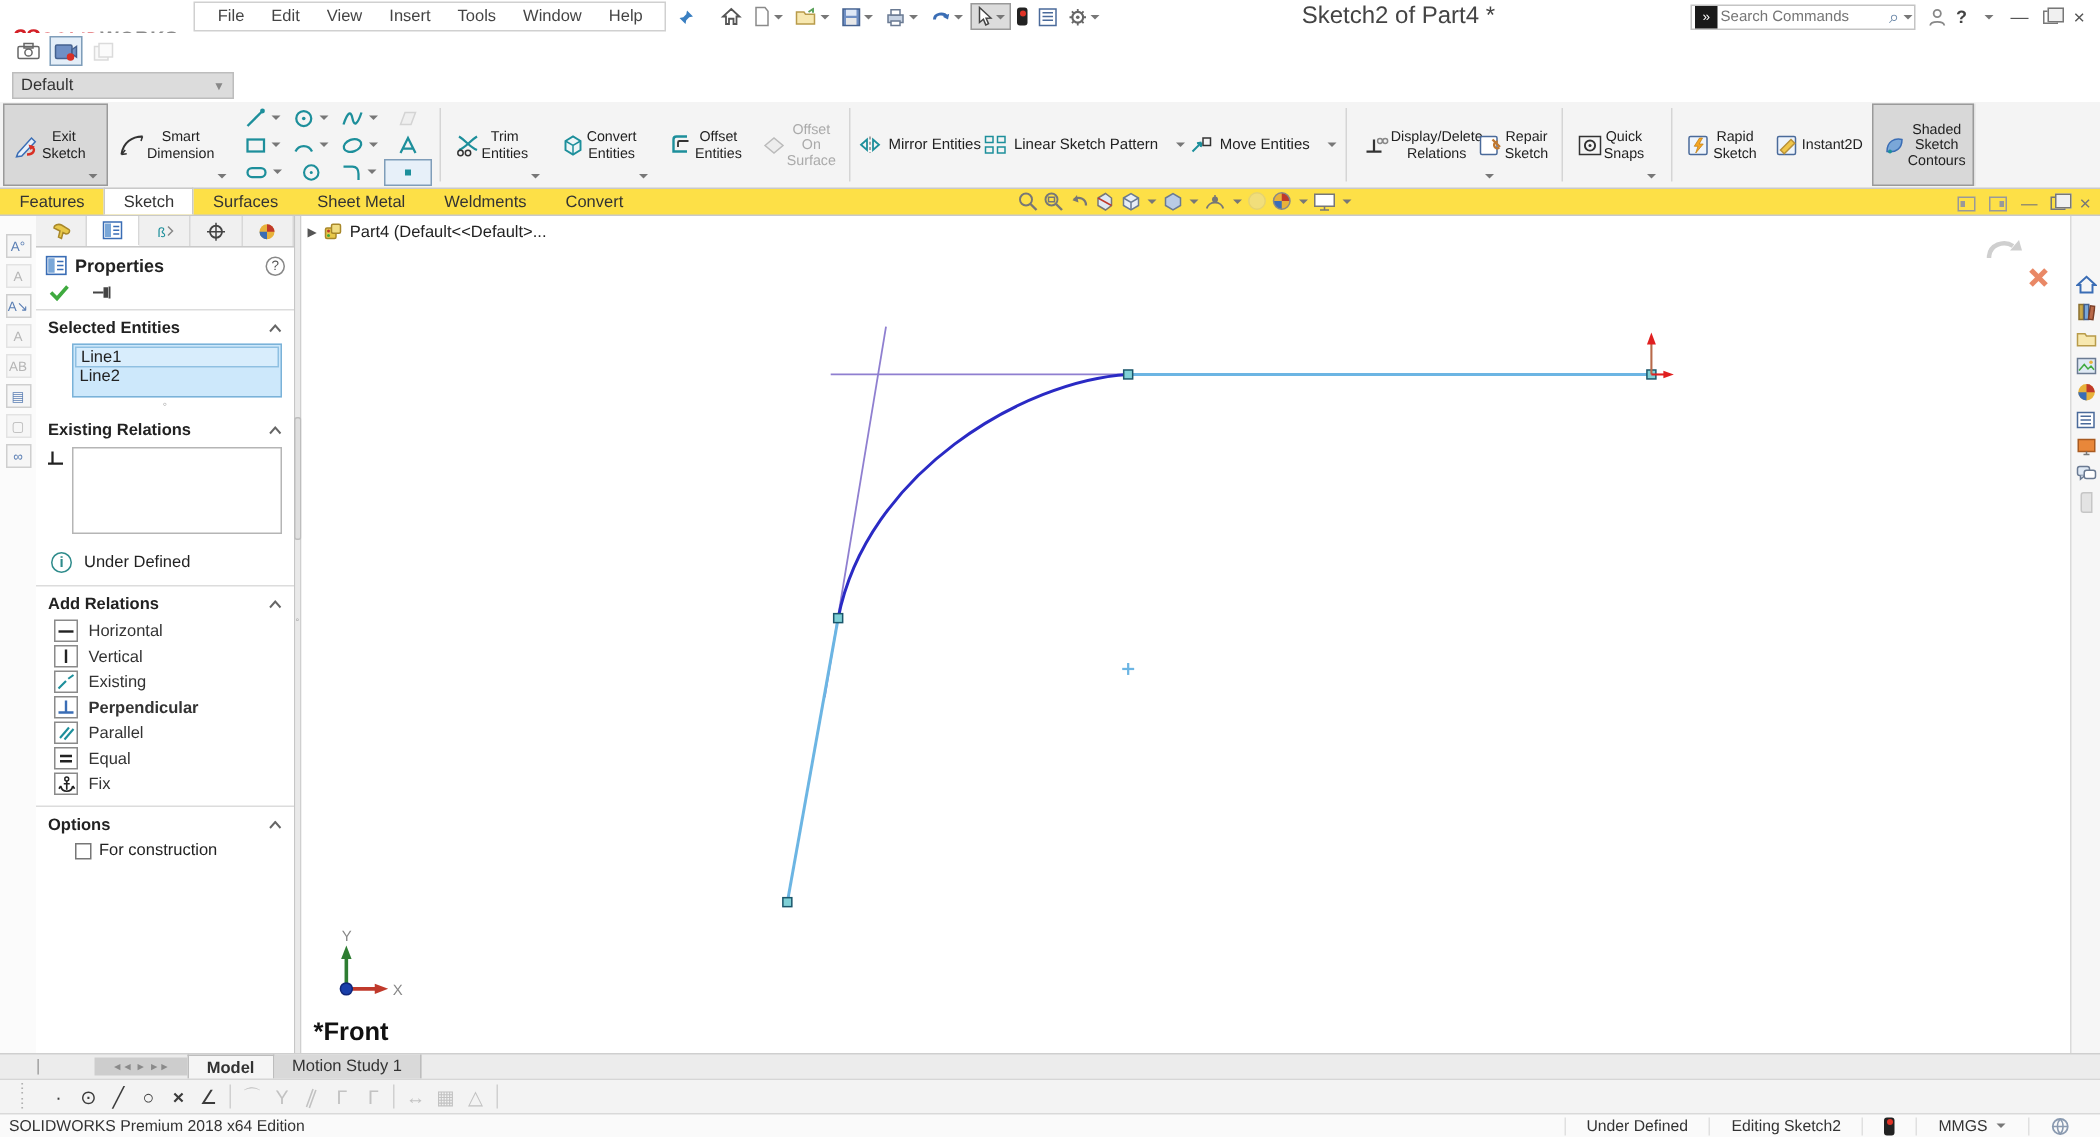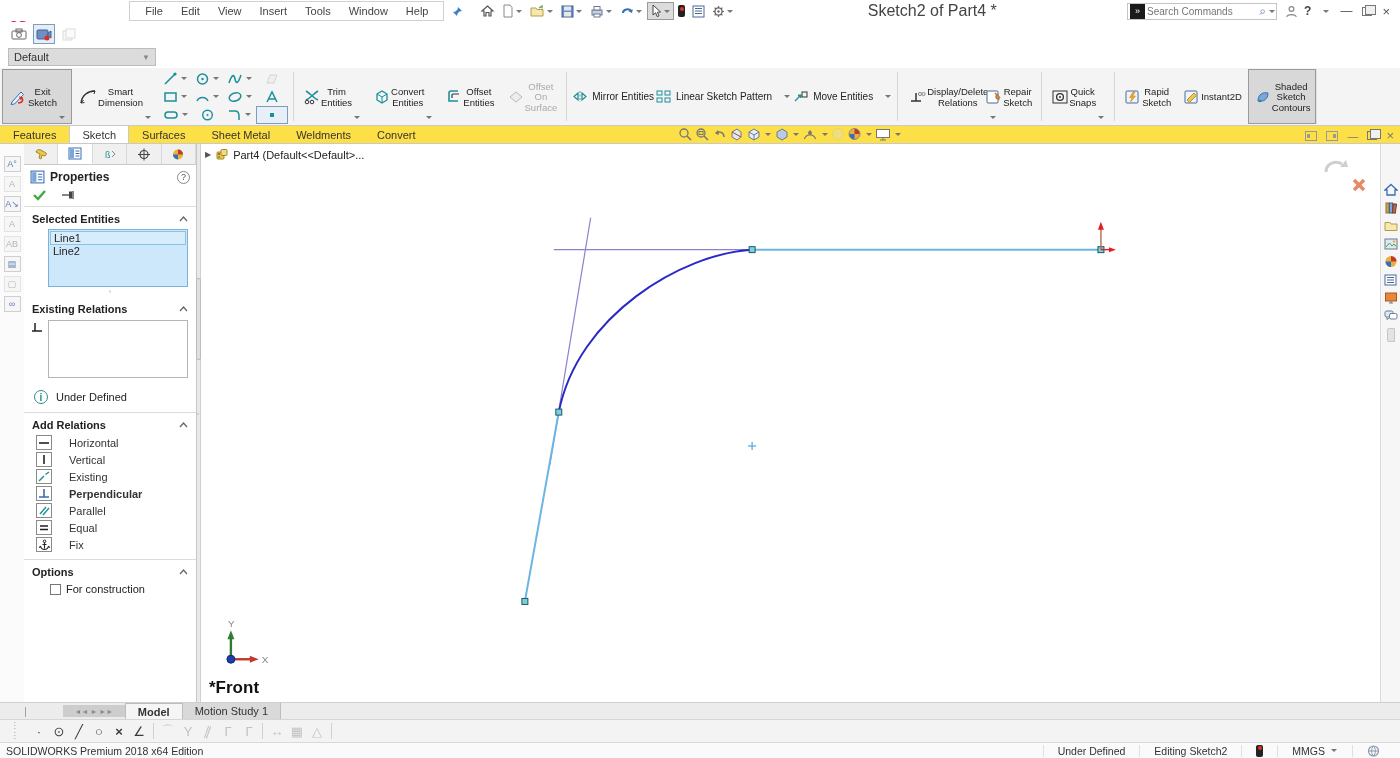--- a/index.html
+++ b/index.html
@@ -79,29 +79,29 @@
   .pm-panel { width:173px; background:#fff; border-right:1px solid #c6c6c6; font-size:11px; color:#222; display:flex; flex-direction:column; }
   .pm-tabs { height:21px; background:#f0f0f0; border-bottom:1px solid #c9c9c9; display:flex; }
   .pm-tab { flex:1; display:flex; align-items:center; justify-content:center; border-right:1px solid #d8d8d8; }
   .pm-tab.active { background:#fff; border-bottom:1px solid #fff; }
   .pm-header { display:flex; align-items:center; padding:5px 6px 3px; }
   .pm-header .t { font-weight:bold; font-size:12px; margin-left:5px; }
   .pm-help { margin-left:auto; width:13px; height:13px; border:1px solid #888; border-radius:50%; font-size:9px; color:#555; display:flex; align-items:center; justify-content:center; }
   .pm-actions { display:flex; align-items:center; gap:14px; padding:2px 8px 5px; border-bottom:1px solid #dcdcdc; }
   .sec-h { display:flex; align-items:center; justify-content:space-between; padding:6px 8px 3px; font-weight:bold; color:#222; }
   .chev { color:#666; }
-  .listbox { margin:1px 8px 2px 24px; height:58px; background:#cde8fb; border:1px solid #7ab2d8; padding:1px; font-size:11px; }
+  .listbox { margin:1px 8px 2px 24px; height:36px; background:#cde8fb; border:1px solid #7ab2d8; padding:1px; font-size:11px; }
   .lb-item { padding:0 3px; height:13px; line-height:13px; }
   .lb-item.focus { border:1px solid #8fc0e2; background:#d8edfc; height:14px; line-height:12px; }
   .expander-dot { text-align:center; color:#999; font-size:8px; height:8px; line-height:6px; }
   .exrel-row { display:flex; align-items:flex-start; padding:2px 8px 0 6px; }
   .exrel-box { flex:1; height:58px; background:#fff; border:1px solid #b5b5b5; margin-left:4px; }
   .status-row { display:flex; align-items:center; gap:8px; padding:8px 8px 8px 10px; border-bottom:1px solid #dcdcdc; margin-top:4px; }
   .info-ic { width:14px; height:14px; border:1.5px solid #2e8b8b; border-radius:50%; color:#2e8b8b; font-size:10px; font-weight:bold; display:flex; align-items:center; justify-content:center; }
-  .rel-row { display:flex; align-items:center; gap:17px; padding:1px 0 1px 12px; height:17px; }
+  .rel-row { display:flex; align-items:center; gap:7px; padding:1px 0 1px 12px; height:17px; }
   .rel-ic { width:16px; height:15px; border:1px solid #8a8a8a; background:#fff; display:flex; align-items:center; justify-content:center; }
   .rel-lbl { color:#333; }
   .rel-lbl.bold { font-weight:bold; }
   .opt-row { display:flex; align-items:center; gap:5px; padding:2px 0 0 26px; }
   .cbx { width:11px; height:11px; border:1px solid #777; background:#fff; }
   .pm-div { height:1px; background:#dcdcdc; margin:6px 0 0; }
 
   .splitter { width:4px; background:#e9e9e9; border-right:1px solid #cfcfcf; position:relative; }
   .split-handle { position:absolute; top:134px; left:-1px; width:5px; height:82px; background:#dfdfdf; border:1px solid #bdbdbd; border-radius:2px; }
   .split-dot { position:absolute; top:266px; left:0; color:#9a9a9a; font-size:7px; }

